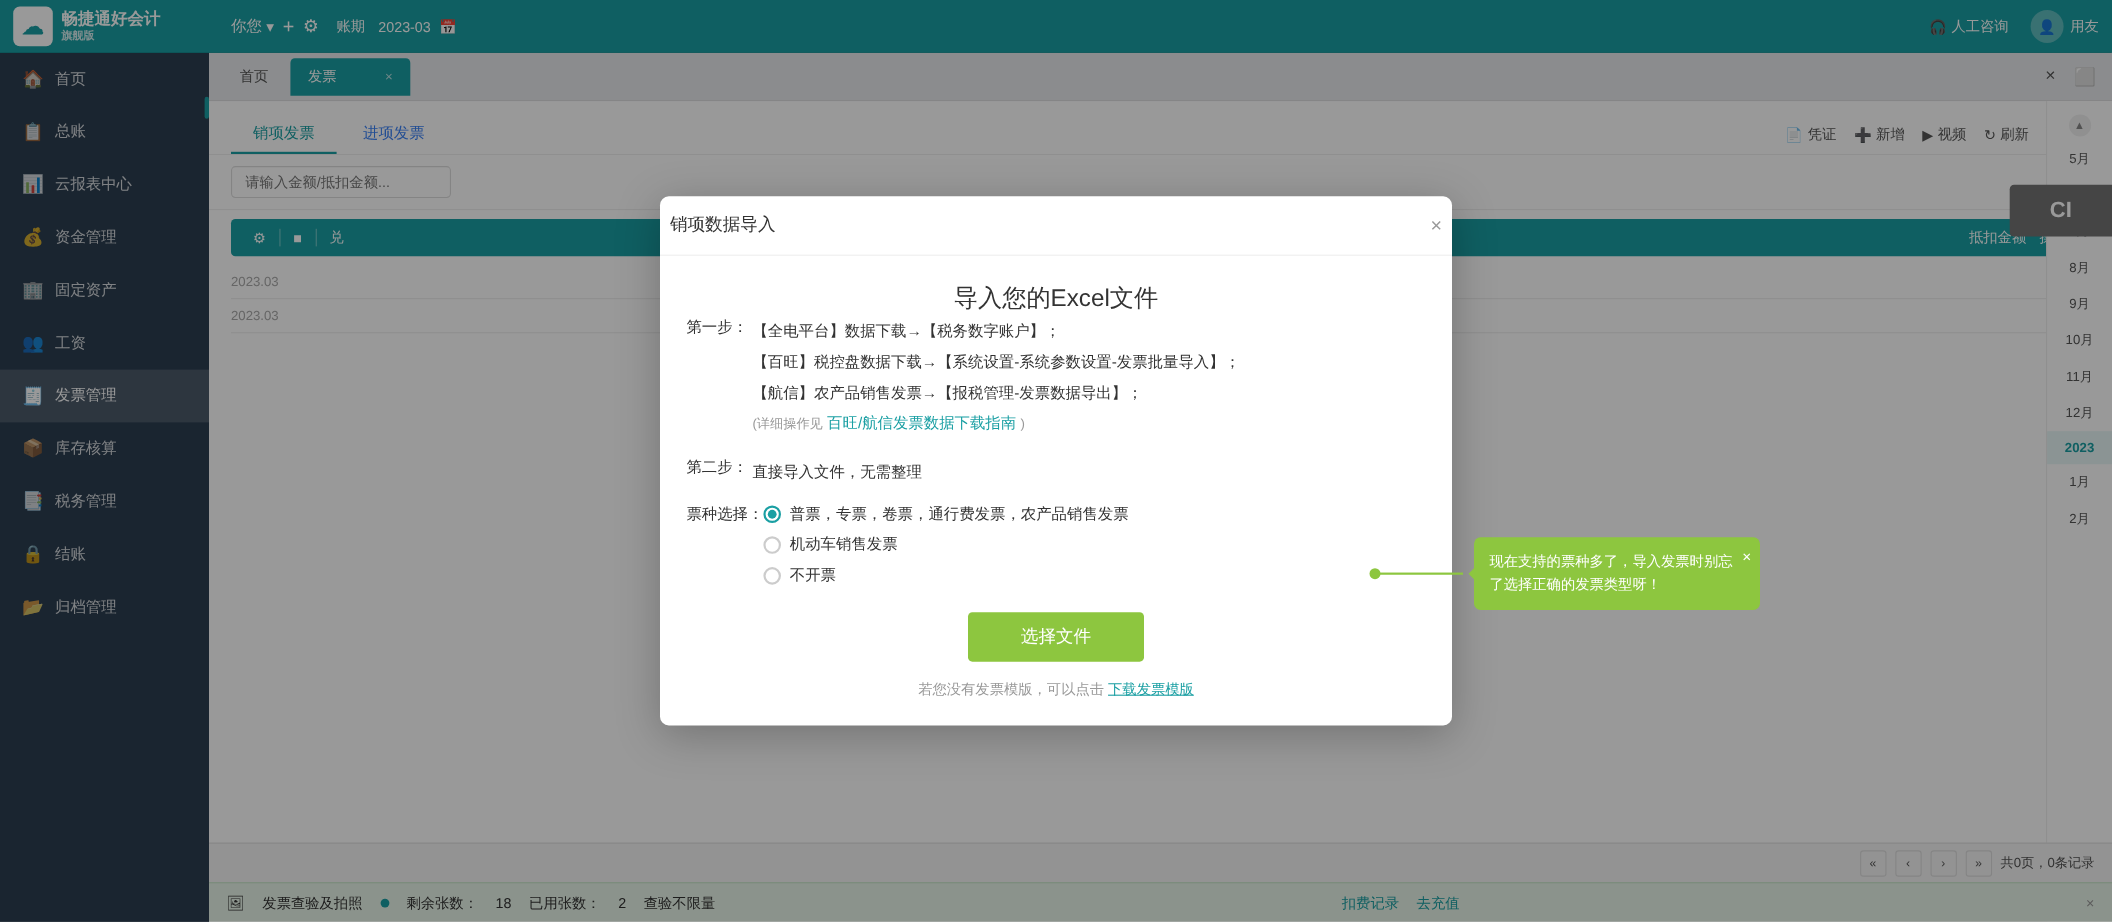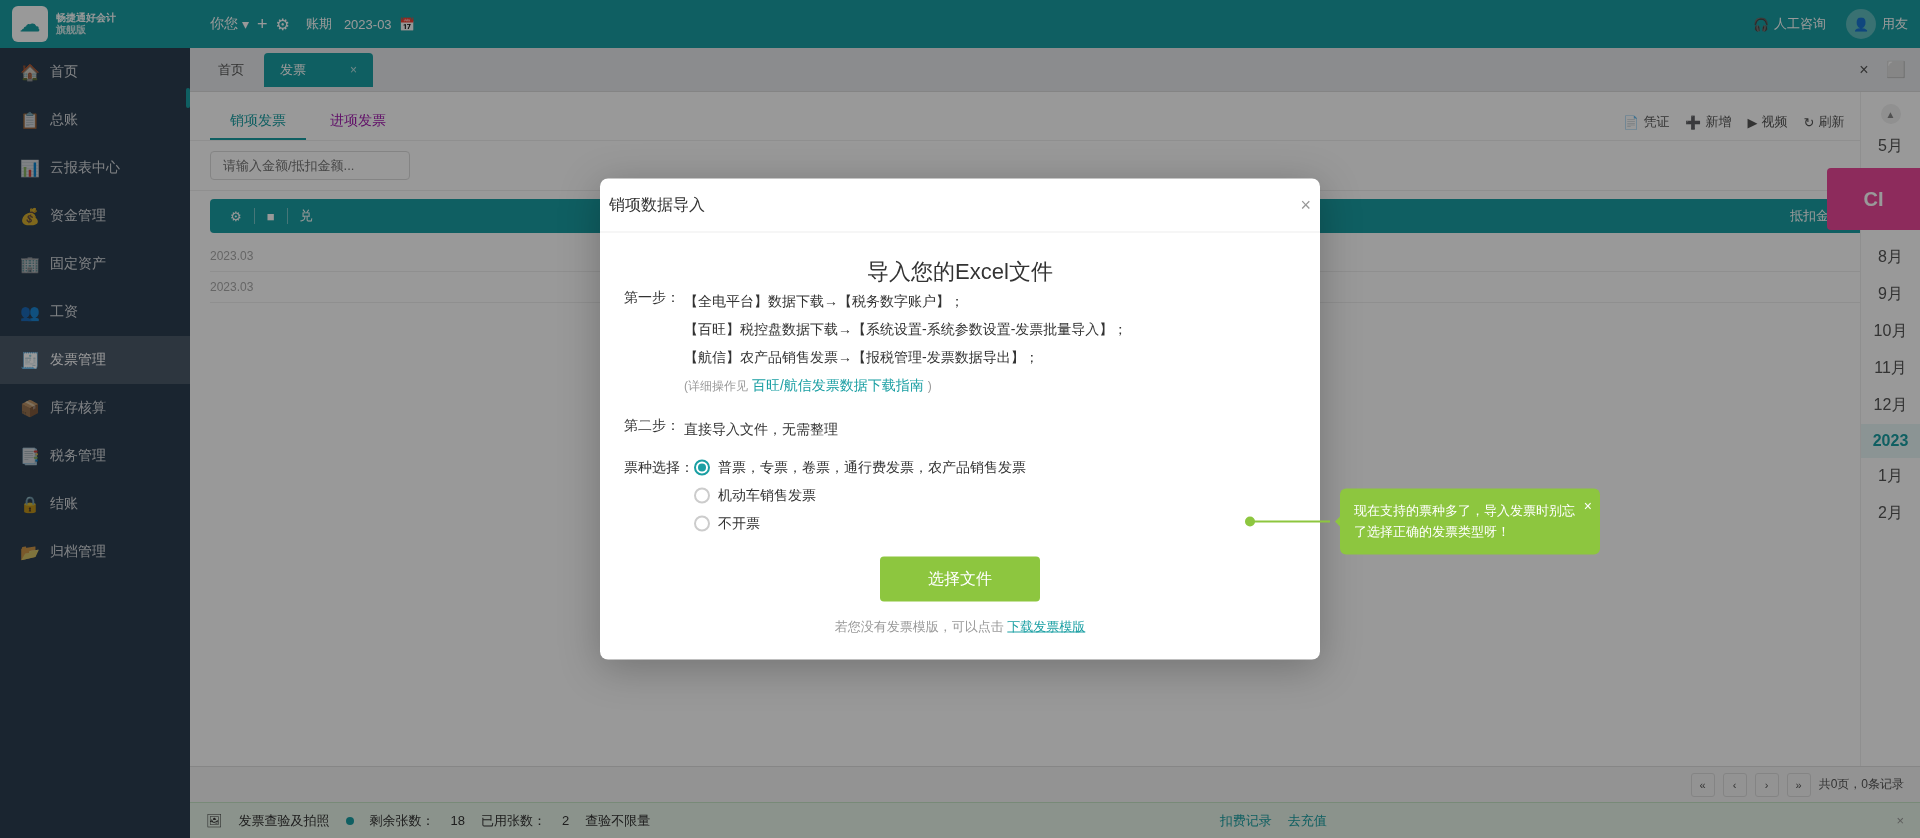--- a/index.html
+++ b/index.html
@@ -14,21 +14,21 @@
     .logo-area {
       width: 190px; display: flex; align-items: center; gap: 8px;
       color: white; font-size: 16px; font-weight: bold;
     }
     .logo-icon {
       width: 36px; height: 36px; background: white; border-radius: 6px;
       display: flex; align-items: center; justify-content: center;
       color: #1a9fa3; font-size: 20px;
     }
     .logo-text { display: flex; flex-direction: column; line-height: 1.2; }
-    .logo-main { font-size: 10px; }
+    .logo-main { font-size: 15px; }
     .logo-sub { font-size: 10px; color: rgba(255,255,255,0.8); }
     .top-nav { flex: 1; display: flex; align-items: center; gap: 8px; padding-left: 8px; }
     .company-selector {
       display: flex; align-items: center; gap: 4px; color: white; font-size: 14px; cursor: pointer;
     }
     .top-right { display: flex; align-items: center; gap: 20px; color: white; margin-left: auto; }
     .user-avatar { width: 30px; height: 30px; background: rgba(255,255,255,0.3); border-radius: 50%; display: flex; align-items: center; justify-content: center; }
 
     
     .sidebar {
@@ -71,21 +71,21 @@
     .content-area {
       padding: 0; background: white; height: calc(100% - 44px); position: relative;
     }
 
     
     .invoice-tabs {
       display: flex; align-items: center; padding: 12px 20px 0; gap: 4px;
       border-bottom: 1px solid #eee;
     }
     .inv-tab {
-      padding: 8px 20px; font-size: 14px; cursor: pointer; color: #a21caf;
+      padding: 8px 20px; font-size: 14px; cursor: pointer; color: #3b82f6;
       border-bottom: 2px solid transparent;
     }
     .inv-tab.active { color: #1a9fa3; border-bottom: 2px solid #1a9fa3; font-weight: 500; }
 
     
     .inv-toolbar {
       display: flex; align-items: center; padding: 10px 20px; gap: 12px;
       background: white; border-bottom: 1px solid #eee;
     }
     .search-input {
@@ -105,21 +105,21 @@
     .action-bar-item { color: white; font-size: 13px; display: flex; align-items: center; gap: 4px; cursor: pointer; }
     .action-bar-divider { width: 1px; height: 16px; background: rgba(255,255,255,0.4); }
 
     
     .right-panel {
       position: absolute; right: 0; top: 0; width: 60px; height: 100%;
       background: white; border-left: 1px solid #eee;
       display: flex; flex-direction: column; align-items: center; padding-top: 8px;
     }
     .month-item {
-      padding: 8px 4px; font-size: 16px; color: #555; cursor: pointer; text-align: center;
+      padding: 8px 4px; font-size: 12px; color: #555; cursor: pointer; text-align: center;
     }
     .month-item.highlight { color: #1a9fa3; font-weight: bold; background: #e8f7f7; width: 100%; }
 
     
     .bottom-bar {
       position: absolute; bottom: 0; left: 0; right: 0; height: 36px;
       background: #f5f5f5; border-top: 1px solid #e0e0e0;
       display: flex; align-items: center; padding: 0 16px; gap: 12px;
       font-size: 12px; color: #555;
     }
@@ -207,22 +207,22 @@
     .invoice-bottom .link { color: #1a9fa3; cursor: pointer; }
     .invoice-bottom .close-x { color: #999; cursor: pointer; margin-left: auto; }
 
     
     .win-controls { display: flex; align-items: center; gap: 8px; }
     .win-btn { width: 24px; height: 24px; display: flex; align-items: center; justify-content: center; color: #555; cursor: pointer; font-size: 16px; }
 
     
     .ci-badge {
       position: fixed; right: 0; top: 168px;
-      background: #ec4899; color: white; font-size: 20px; font-weight: bold;
-      width: 93px; height: 62px; display: flex; align-items: center; justify-content: center;
+      background: #737373; color: white; font-size: 20px; font-weight: bold;
+      width: 93px; height: 47px; display: flex; align-items: center; justify-content: center;
       z-index: 50; border-radius: 4px 0 0 4px;
     }
   </style>
 </head>
 <body>
 
 <div class="overlay"></div>
 
 <div class="top-bar">
   <div class="logo-area">

